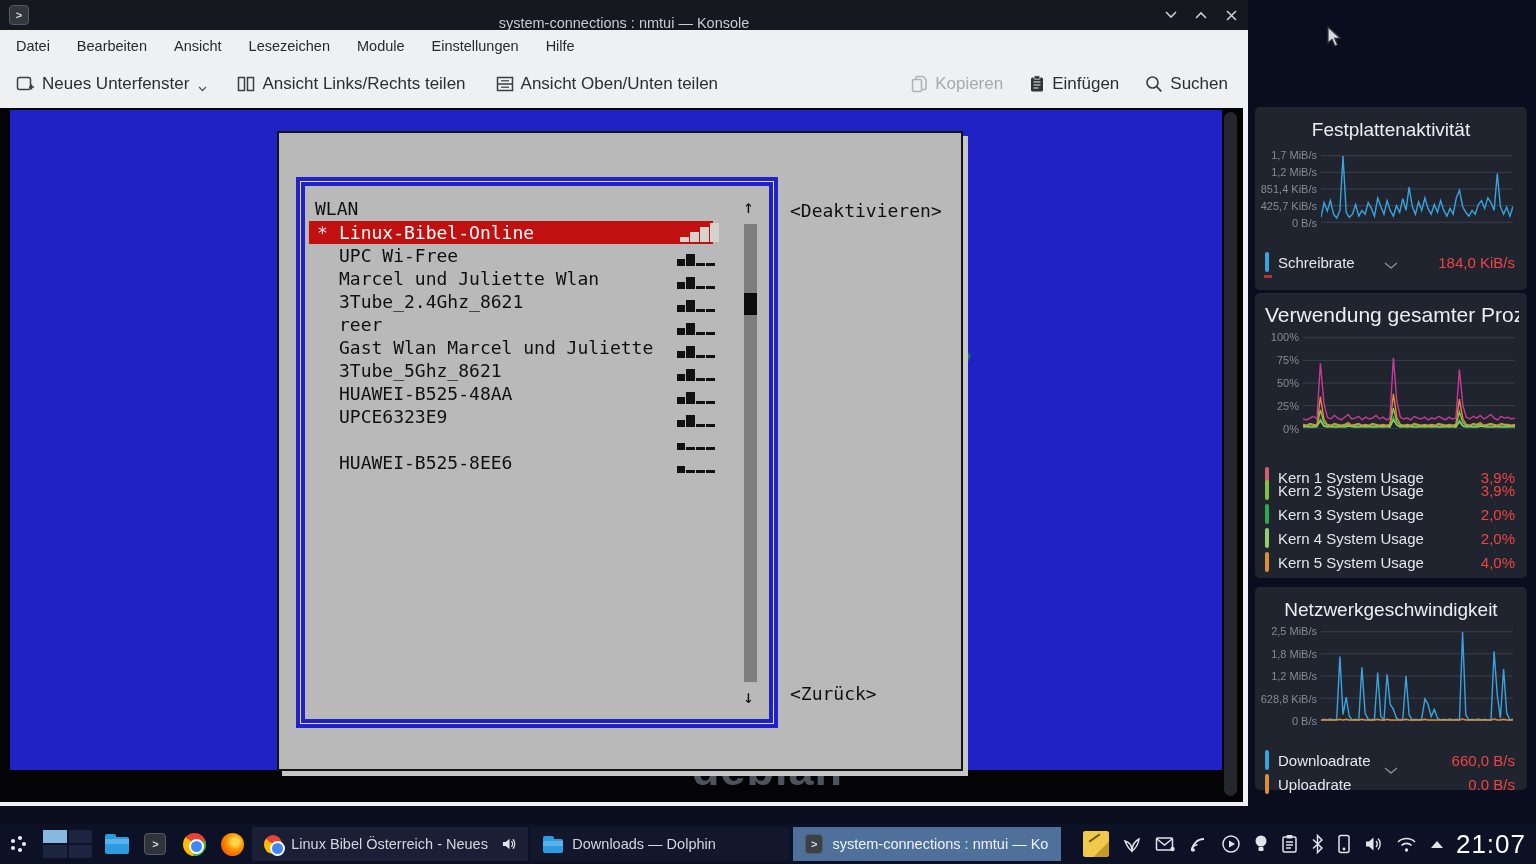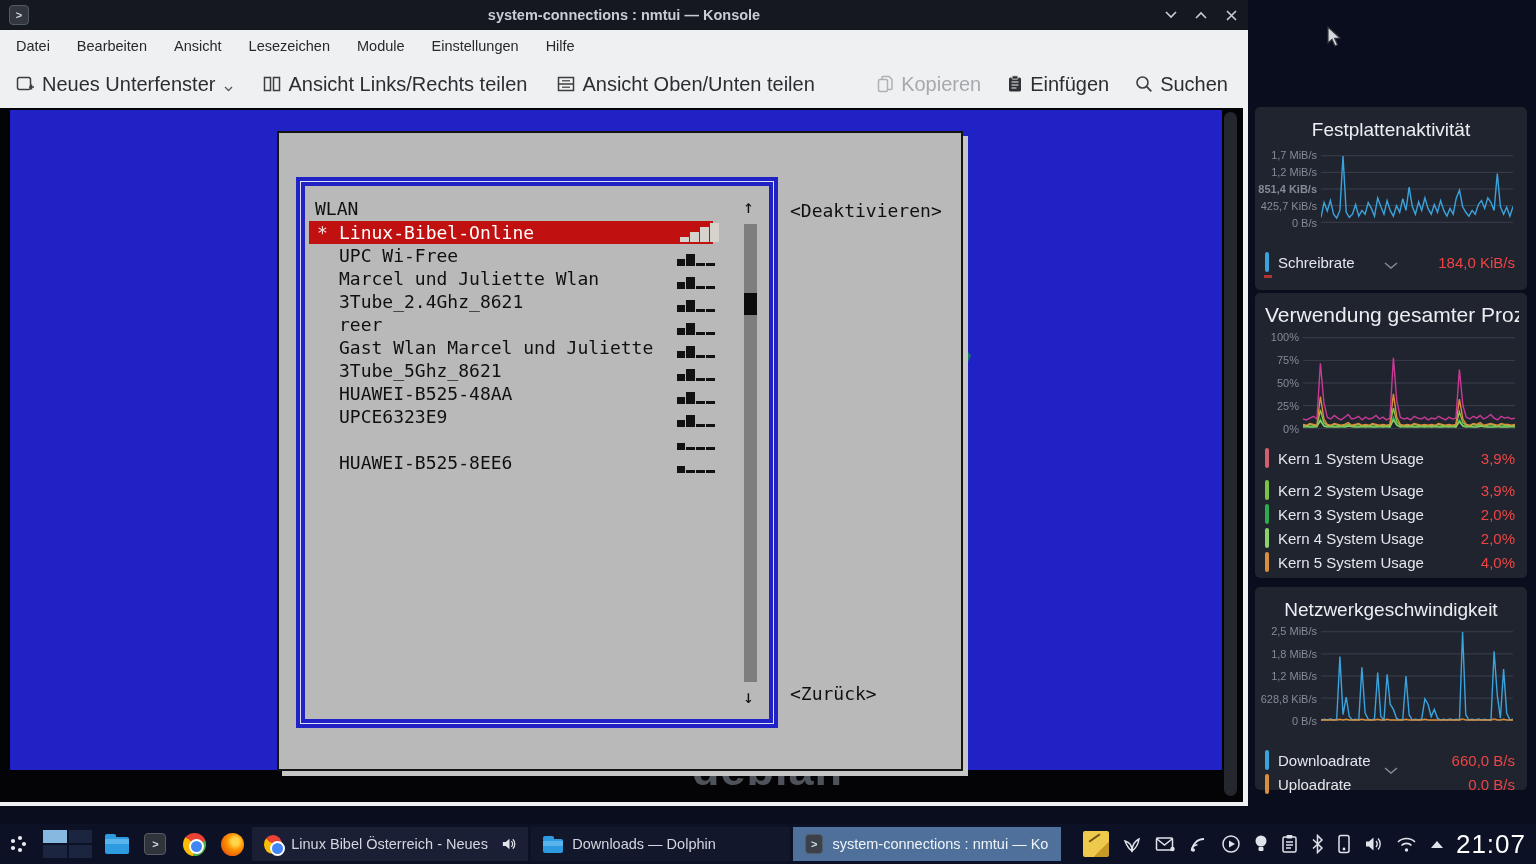--- a/index.html
+++ b/index.html
@@ -2,35 +2,35 @@
 <html><head>
 <meta charset="utf-8">
 <style>
   * { margin:0; padding:0; box-sizing:border-box; }
   html,body { width:1536px; height:864px; overflow:hidden; background:#0a0d1d;
               font-family:"Liberation Sans", sans-serif; }
 
   
   #konsole { position:absolute; left:0; top:0; width:1248px; height:806px; background:#eff0f1; }
   #titlebar { position:absolute; left:0; top:0; width:100%; height:30px; background:#15181f; }
-  #titlebar .title { position:absolute; left:0; right:0; top:0; height:30px; line-height:30px;
-                     text-align:center; color:#c9cdd3; font-size:14.5px;font-weight:bold; }
+  #titlebar .title { position:absolute; left:0; right:0; top:8px; height:30px; line-height:30px;
+                     text-align:center; color:#c9cdd3; font-size:14.5px; }
   .tb-appicon { position:absolute; left:9px; top:5px; width:20px; height:20px; background:#32373e;
                 border:1px solid #545a62; border-radius:4px; color:#cfd5dc; font-size:11px;
                 font-weight:bold; text-align:center; line-height:18px; }
   .tb-pin { position:absolute; left:38px; top:6px; }
   .winbtns { position:absolute; right:8px; top:0; height:30px; display:flex; align-items:center; gap:12px; }
   .winbtn { width:18px; height:18px; display:flex; align-items:center; justify-content:center; }
 
   #menubar { position:absolute; left:0; top:30px; width:100%; height:31px; background:#eff0f1;
              display:flex; align-items:center; gap:27px; padding-left:16px; font-size:14.5px; color:#26292d; }
   .menu-item { cursor:default; }
 
   #toolbar { position:absolute; left:0; top:61px; width:100%; height:46px; background:#eff0f1;
-             display:flex; align-items:center; padding:0 16px; font-size:20px; color:#2b2e32; }
+             display:flex; align-items:center; padding:0 16px; font-size:17px; color:#2b2e32; }
   .tool-btn { display:flex; align-items:center; gap:7px; margin-right:30px; }
   .tool-btn.disabled { color:#a6a9ad; }
   .tool-right { margin-left:auto; display:flex; align-items:center; }
   .tool-right .tool-btn { margin-right:26px; }
   .tool-right .tool-btn:last-child { margin-right:4px; }
   .mini-chevron { margin-left:2px; margin-top:10px; }
 
   
   #terminal { position:absolute; left:0; top:108px; width:1243px; height:694px; background:#040407; }
   #term-blue { position:absolute; left:10px; top:2px; width:1212px; height:660px; background:#2122c6; }
@@ -352,21 +352,21 @@
   </div>
 </div>
 
 <div id="monitor">
 
   <div class="panel" id="p-disk">
     <div class="p-title-c">Festplattenaktivität</div>
     <div class="yaxis">
         <div class="tick" style="top: 0%;">1,7 MiB/s</div>
         <div class="tick" style="top: 25%;">1,2 MiB/s</div>
-        <div class="tick" style="top: 50%; font-weight: bold;">851,4 KiB/s</div>
+        <div class="tick" style="top: 50%;">851,4 KiB/s</div>
         <div class="tick" style="top: 75%;">425,7 KiB/s</div>
         <div class="tick" style="top: 100%;">0 B/s</div>
       </div>
     <div class="chart">
         <svg width="192" height="68" viewBox="0 0 192 68">
           <line x1="0" x2="192" y1="0.75" y2="0.75" stroke="#3a3f4c" stroke-width="1"></line>
           <line x1="0" x2="192" y1="17.375" y2="17.375" stroke="#3a3f4c" stroke-width="1"></line>
           <line x1="0" x2="192" y1="34" y2="34" stroke="#3a3f4c" stroke-width="1"></line>
           <line x1="0" x2="192" y1="50.625" y2="50.625" stroke="#3a3f4c" stroke-width="1"></line>
           <line x1="0" x2="192" y1="67.25" y2="67.25" stroke="#3a3f4c" stroke-width="1"></line>
@@ -402,21 +402,21 @@
           <line x1="0" x2="212" y1="68.625" y2="68.625" stroke="#3a3f4c" stroke-width="1"></line>
           <line x1="0" x2="212" y1="91.25" y2="91.25" stroke="#3a3f4c" stroke-width="1"></line>
           <polyline points="0.0,89.2 3.5,90.1 7.0,89.2 10.4,89.2 13.9,90.1 17.4,82.0 20.9,88.3 24.3,89.2 27.8,90.1 31.3,89.2 34.8,89.2 38.2,90.1 41.7,89.2 45.2,88.3 48.7,90.1 52.1,89.2 55.6,89.2 59.1,90.1 62.6,89.2 66.0,90.1 69.5,89.2 73.0,89.2 76.5,90.1 79.9,89.2 83.4,90.1 86.9,89.2 90.4,80.2 93.8,87.4 97.3,89.2 100.8,90.1 104.3,89.2 107.7,90.1 111.2,89.2 114.7,89.2 118.2,90.1 121.6,89.2 125.1,90.1 128.6,89.2 132.1,90.1 135.5,89.2 139.0,89.2 142.5,90.1 146.0,89.2 149.4,90.1 152.9,89.2 156.4,82.9 159.9,88.3 163.3,89.2 166.8,90.1 170.3,89.2 173.8,89.2 177.2,88.3 180.7,90.1 184.2,89.2 187.7,89.2 191.1,89.2 194.6,90.1 198.1,89.2 201.6,89.2 205.0,89.2 208.5,90.1 212.0,89.2" fill="none" stroke="#2daa4f" stroke-width="1.4"></polyline>
           <polyline points="0.0,90.1 3.5,89.2 7.0,90.1 10.4,90.1 13.9,89.2 17.4,83.8 20.9,89.2 24.3,90.1 27.8,89.2 31.3,90.1 34.8,90.1 38.2,89.2 41.7,90.1 45.2,89.2 48.7,89.2 52.1,90.1 55.6,90.1 59.1,89.2 62.6,90.1 66.0,89.2 69.5,90.1 73.0,90.1 76.5,89.2 79.9,90.1 83.4,89.2 86.9,90.1 90.4,82.9 93.8,88.3 97.3,90.1 100.8,89.2 104.3,90.1 107.7,89.2 111.2,90.1 114.7,90.1 118.2,89.2 121.6,90.1 125.1,89.2 128.6,90.1 132.1,89.2 135.5,90.1 139.0,90.1 142.5,89.2 146.0,90.1 149.4,89.2 152.9,90.1 156.4,84.7 159.9,89.2 163.3,90.1 166.8,89.2 170.3,90.1 173.8,90.1 177.2,89.2 180.7,89.2 184.2,90.1 187.7,90.1 191.1,90.1 194.6,89.2 198.1,90.1 201.6,90.1 205.0,90.1 208.5,89.2 212.0,90.1" fill="none" stroke="#8ed16a" stroke-width="1.4"></polyline>
           <polyline points="0.0,88.3 3.5,89.2 7.0,87.4 10.4,88.3 13.9,89.2 17.4,73.0 20.9,85.6 24.3,88.3 27.8,89.2 31.3,87.4 34.8,88.3 38.2,89.2 41.7,88.3 45.2,87.4 48.7,89.2 52.1,88.3 55.6,87.4 59.1,89.2 62.6,88.3 66.0,89.2 69.5,87.4 73.0,88.3 76.5,89.2 79.9,88.3 83.4,89.2 86.9,88.3 90.4,71.2 93.8,84.7 97.3,88.3 100.8,89.2 104.3,88.3 107.7,89.2 111.2,87.4 114.7,88.3 118.2,89.2 121.6,88.3 125.1,89.2 128.6,88.3 132.1,89.2 135.5,87.4 139.0,88.3 142.5,89.2 146.0,88.3 149.4,89.2 152.9,88.3 156.4,74.8 159.9,85.6 163.3,88.3 166.8,89.2 170.3,87.4 173.8,88.3 177.2,87.4 180.7,89.2 184.2,88.3 187.7,87.4 191.1,88.3 194.6,89.2 198.1,87.4 201.6,88.3 205.0,88.3 208.5,89.2 212.0,88.3" fill="none" stroke="#8bc34a" stroke-width="1.4"></polyline>
           <polyline points="0.0,87.4 3.5,88.3 7.0,86.5 10.4,87.4 13.9,88.3 17.4,59.5 20.9,82.0 24.3,87.4 27.8,88.3 31.3,86.5 34.8,87.4 38.2,88.3 41.7,87.4 45.2,85.6 48.7,88.3 52.1,87.4 55.6,86.5 59.1,88.3 62.6,87.4 66.0,88.3 69.5,86.5 73.0,87.4 76.5,88.3 79.9,87.4 83.4,88.3 86.9,87.4 90.4,56.8 93.8,80.2 97.3,87.4 100.8,88.3 104.3,87.4 107.7,88.3 111.2,86.5 114.7,87.4 118.2,88.3 121.6,87.4 125.1,88.3 128.6,87.4 132.1,88.3 135.5,86.5 139.0,87.4 142.5,88.3 146.0,87.4 149.4,88.3 152.9,87.4 156.4,62.2 159.9,82.0 163.3,87.4 166.8,88.3 170.3,86.5 173.8,87.4 177.2,85.6 180.7,88.3 184.2,87.4 187.7,86.5 191.1,87.4 194.6,88.3 198.1,86.5 201.6,87.4 205.0,87.4 208.5,88.3 212.0,87.4" fill="none" stroke="#d98e3c" stroke-width="1.4"></polyline>
           <polyline points="0.0,82.0 3.5,82.9 7.0,81.1 10.4,79.3 13.9,82.0 17.4,26.2 20.9,65.8 24.3,80.2 27.8,82.0 31.3,78.4 34.8,81.1 38.2,82.9 41.7,80.2 45.2,77.5 48.7,82.0 52.1,81.1 55.6,79.3 59.1,82.9 62.6,80.2 66.0,82.0 69.5,81.1 73.0,78.4 76.5,82.0 79.9,80.2 83.4,82.9 86.9,81.1 90.4,20.8 93.8,64.0 97.3,80.2 100.8,82.0 104.3,81.1 107.7,82.9 111.2,79.3 114.7,81.1 118.2,82.0 121.6,80.2 125.1,82.9 128.6,81.1 132.1,82.0 135.5,79.3 139.0,81.1 142.5,82.9 146.0,80.2 149.4,82.0 152.9,81.1 156.4,32.5 159.9,68.5 163.3,80.2 166.8,82.0 170.3,79.3 173.8,81.1 177.2,78.4 180.7,82.0 184.2,80.2 187.7,77.5 191.1,81.1 194.6,82.9 198.1,79.3 201.6,81.1 205.0,80.2 208.5,82.0 212.0,81.1" fill="none" stroke="#c93a96" stroke-width="1.4"></polyline>
         </svg>
       </div>
     <div id="cpu-legend">
-        <div class="lrow" style="top: 142px;">
+        <div class="lrow" style="top: 161px;">
           <div class="lbar" style="background: rgb(211, 95, 110);"></div>
           <div class="llabel">Kern 1 System Usage</div>
           <div class="lvalue">3,9%</div>
         </div>
         <div class="lrow" style="top: 174px;">
           <div class="lbar" style="background: rgb(123, 193, 68);"></div>
           <div class="llabel">Kern 2 System Usage</div>
           <div class="lvalue">3,9%</div>
         </div>
         <div class="lrow" style="top: 198px;">

